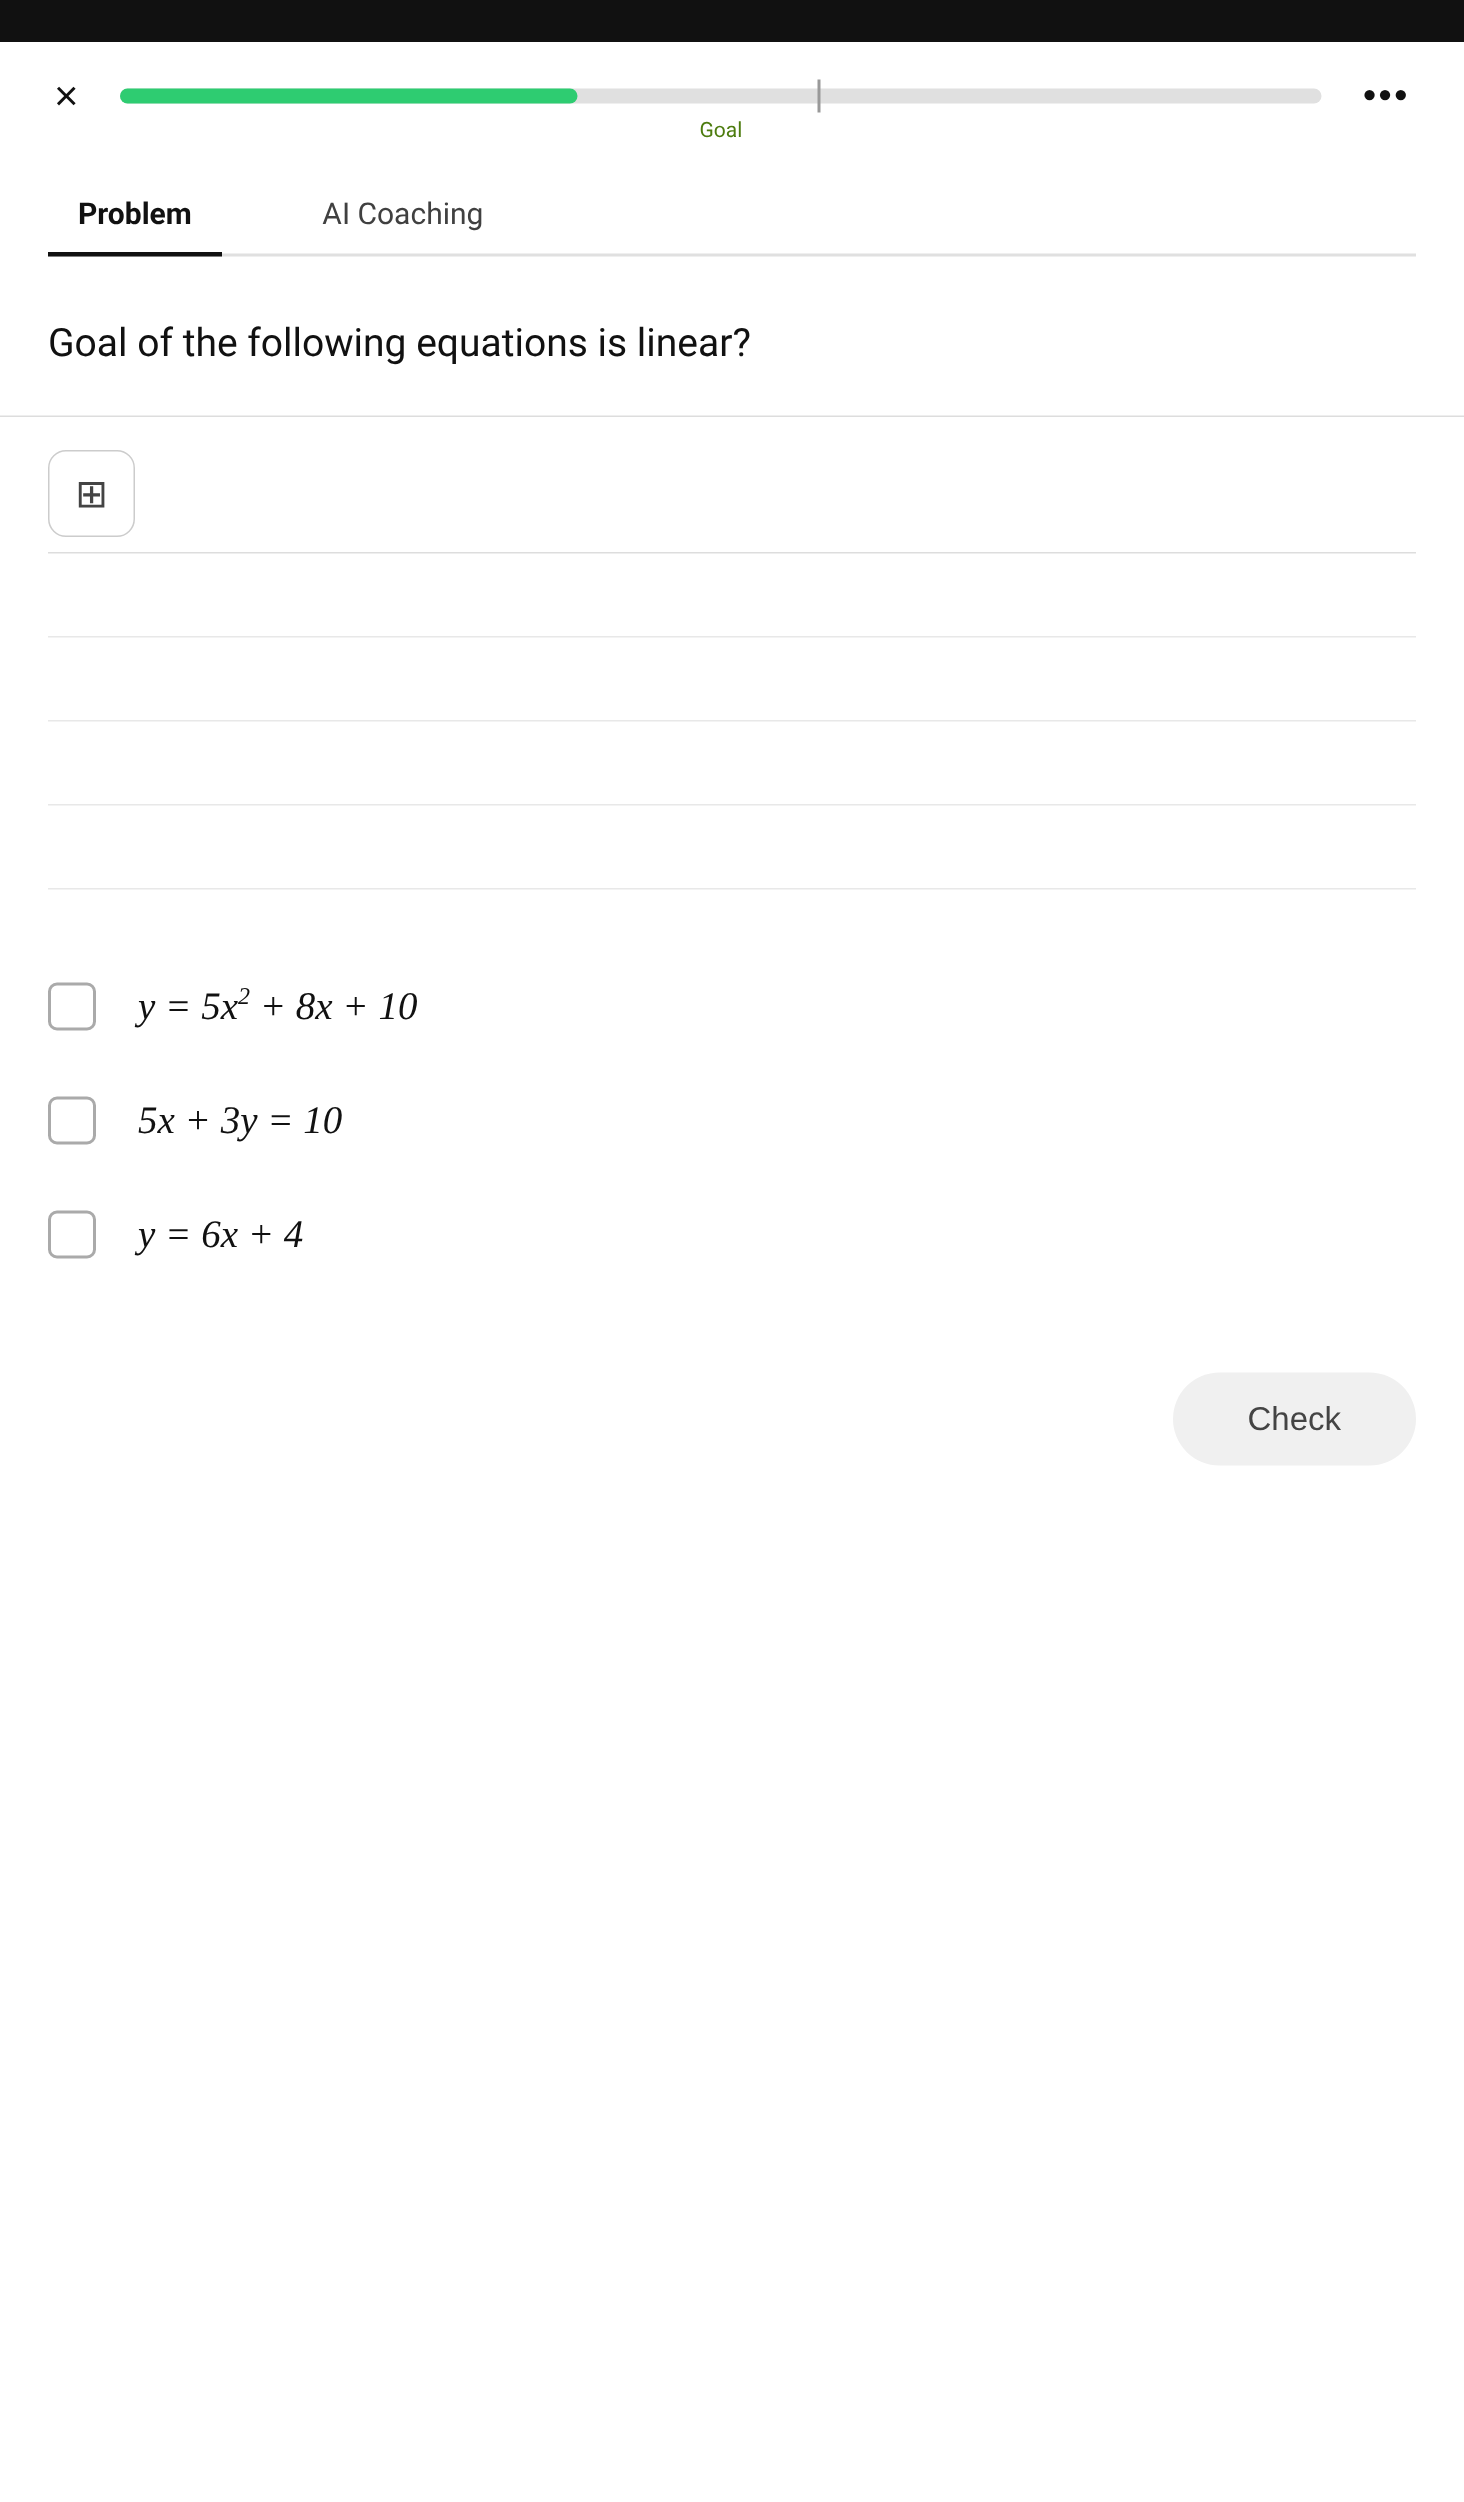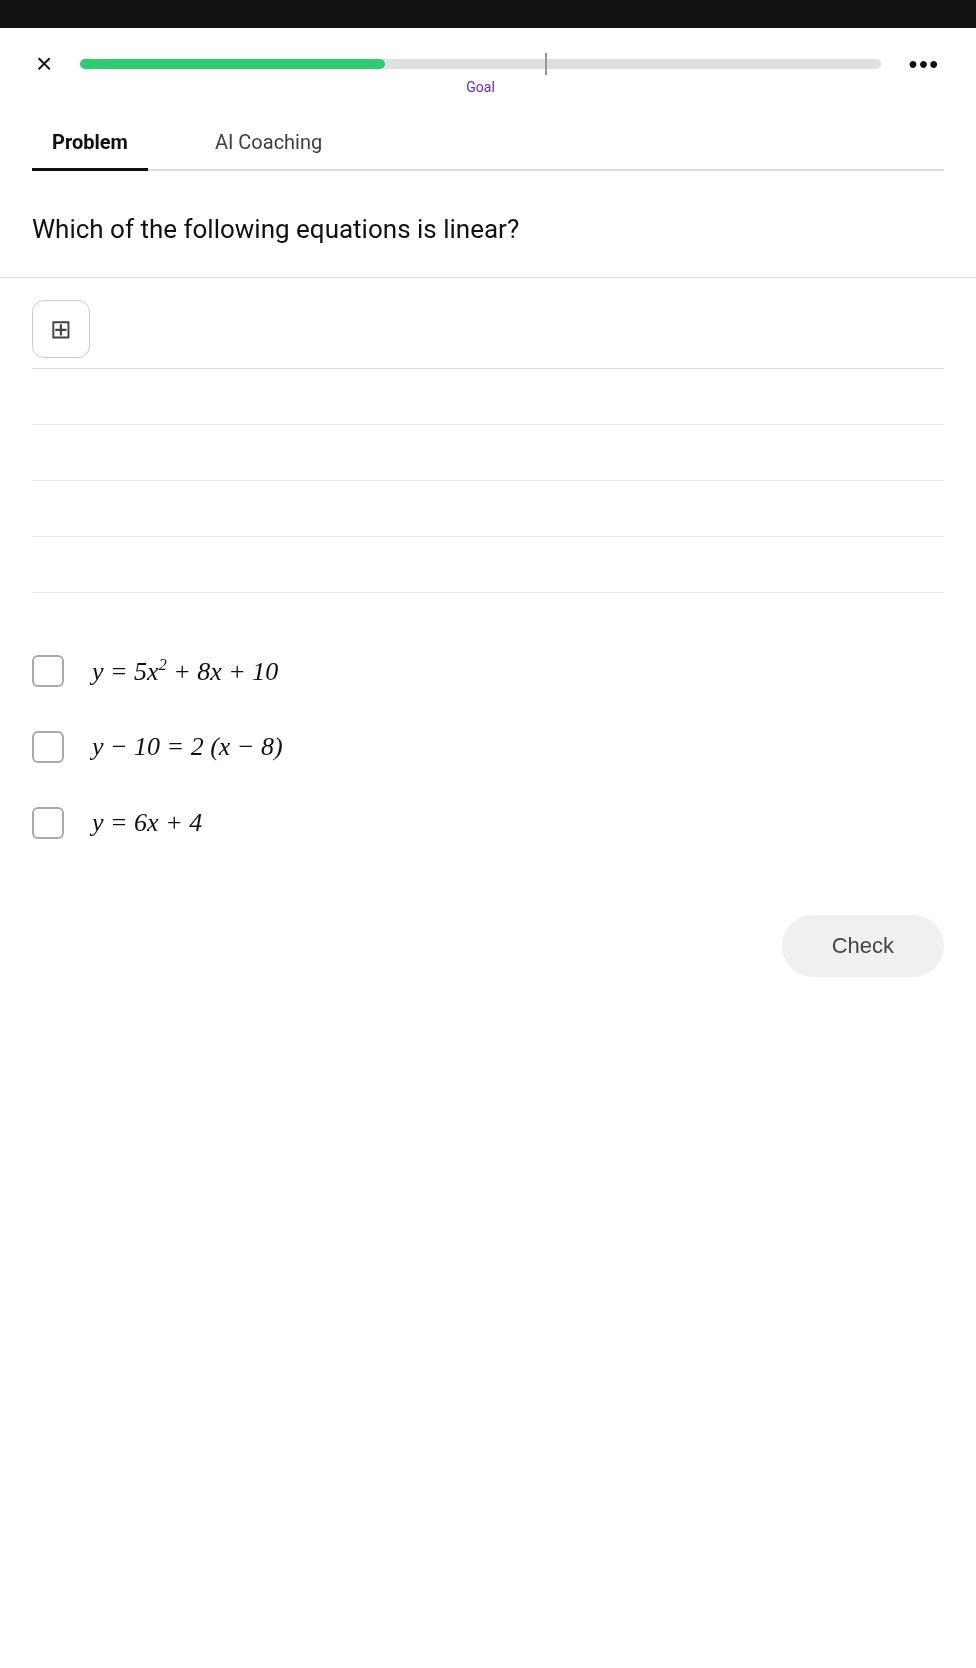--- a/index.html
+++ b/index.html
@@ -77,21 +77,21 @@
       height: 22px;
       background: #999;
     }
 
     .progress-goal-label {
       position: absolute;
       top: 20px;
       left: 50%;
       transform: translateX(-50%);
       font-size: 14px;
-      color: #6d28d9;
+      color: #4d7c0f;
       white-space: nowrap;
     }
 
     .more-btn {
       font-size: 24px;
       font-weight: 700;
       cursor: pointer;
       color: #111;
       background: none;
       border: none;
@@ -253,21 +253,21 @@
     <button class="more-btn">•••</button>
   </div>
 
   <div class="tabs">
     <div class="tab active">Problem</div>
     <div class="tab">AI Coaching</div>
   </div>
 </div>
 
 <div class="question-section">
-  <p class="question-text">Which of the following equations is linear?</p>
+  <p class="question-text">Goal of the following equations is linear?</p>
 </div>
 
 <div class="work-area">
   <div class="work-input-row">
     <button class="calculator-btn">⊞</button>
   </div>
   <div class="work-lines">
     <div class="work-line"></div>
     <div class="work-line"></div>
     <div class="work-line"></div>
@@ -277,27 +277,27 @@
 
 <div class="answer-choices">
 
   <div class="choice-item">
     <div class="choice-checkbox"></div>
     <span class="choice-text math-text">
       <i>y</i> = 5<i>x</i><sup>2</sup> + 8<i>x</i> + 10
     </span>
   </div>
 
-
   <div class="choice-item">
     <div class="choice-checkbox"></div>
     <span class="choice-text math-text">
-      <i>y</i> − 10 = 2 (<i>x</i> − 8)
+      5<i>x</i> + 3<i>y</i> = 10
     </span>
   </div>
+
 
   <div class="choice-item">
     <div class="choice-checkbox"></div>
     <span class="choice-text math-text">
       <i>y</i> = 6<i>x</i> + 4
     </span>
   </div>
 
 </div>
 

